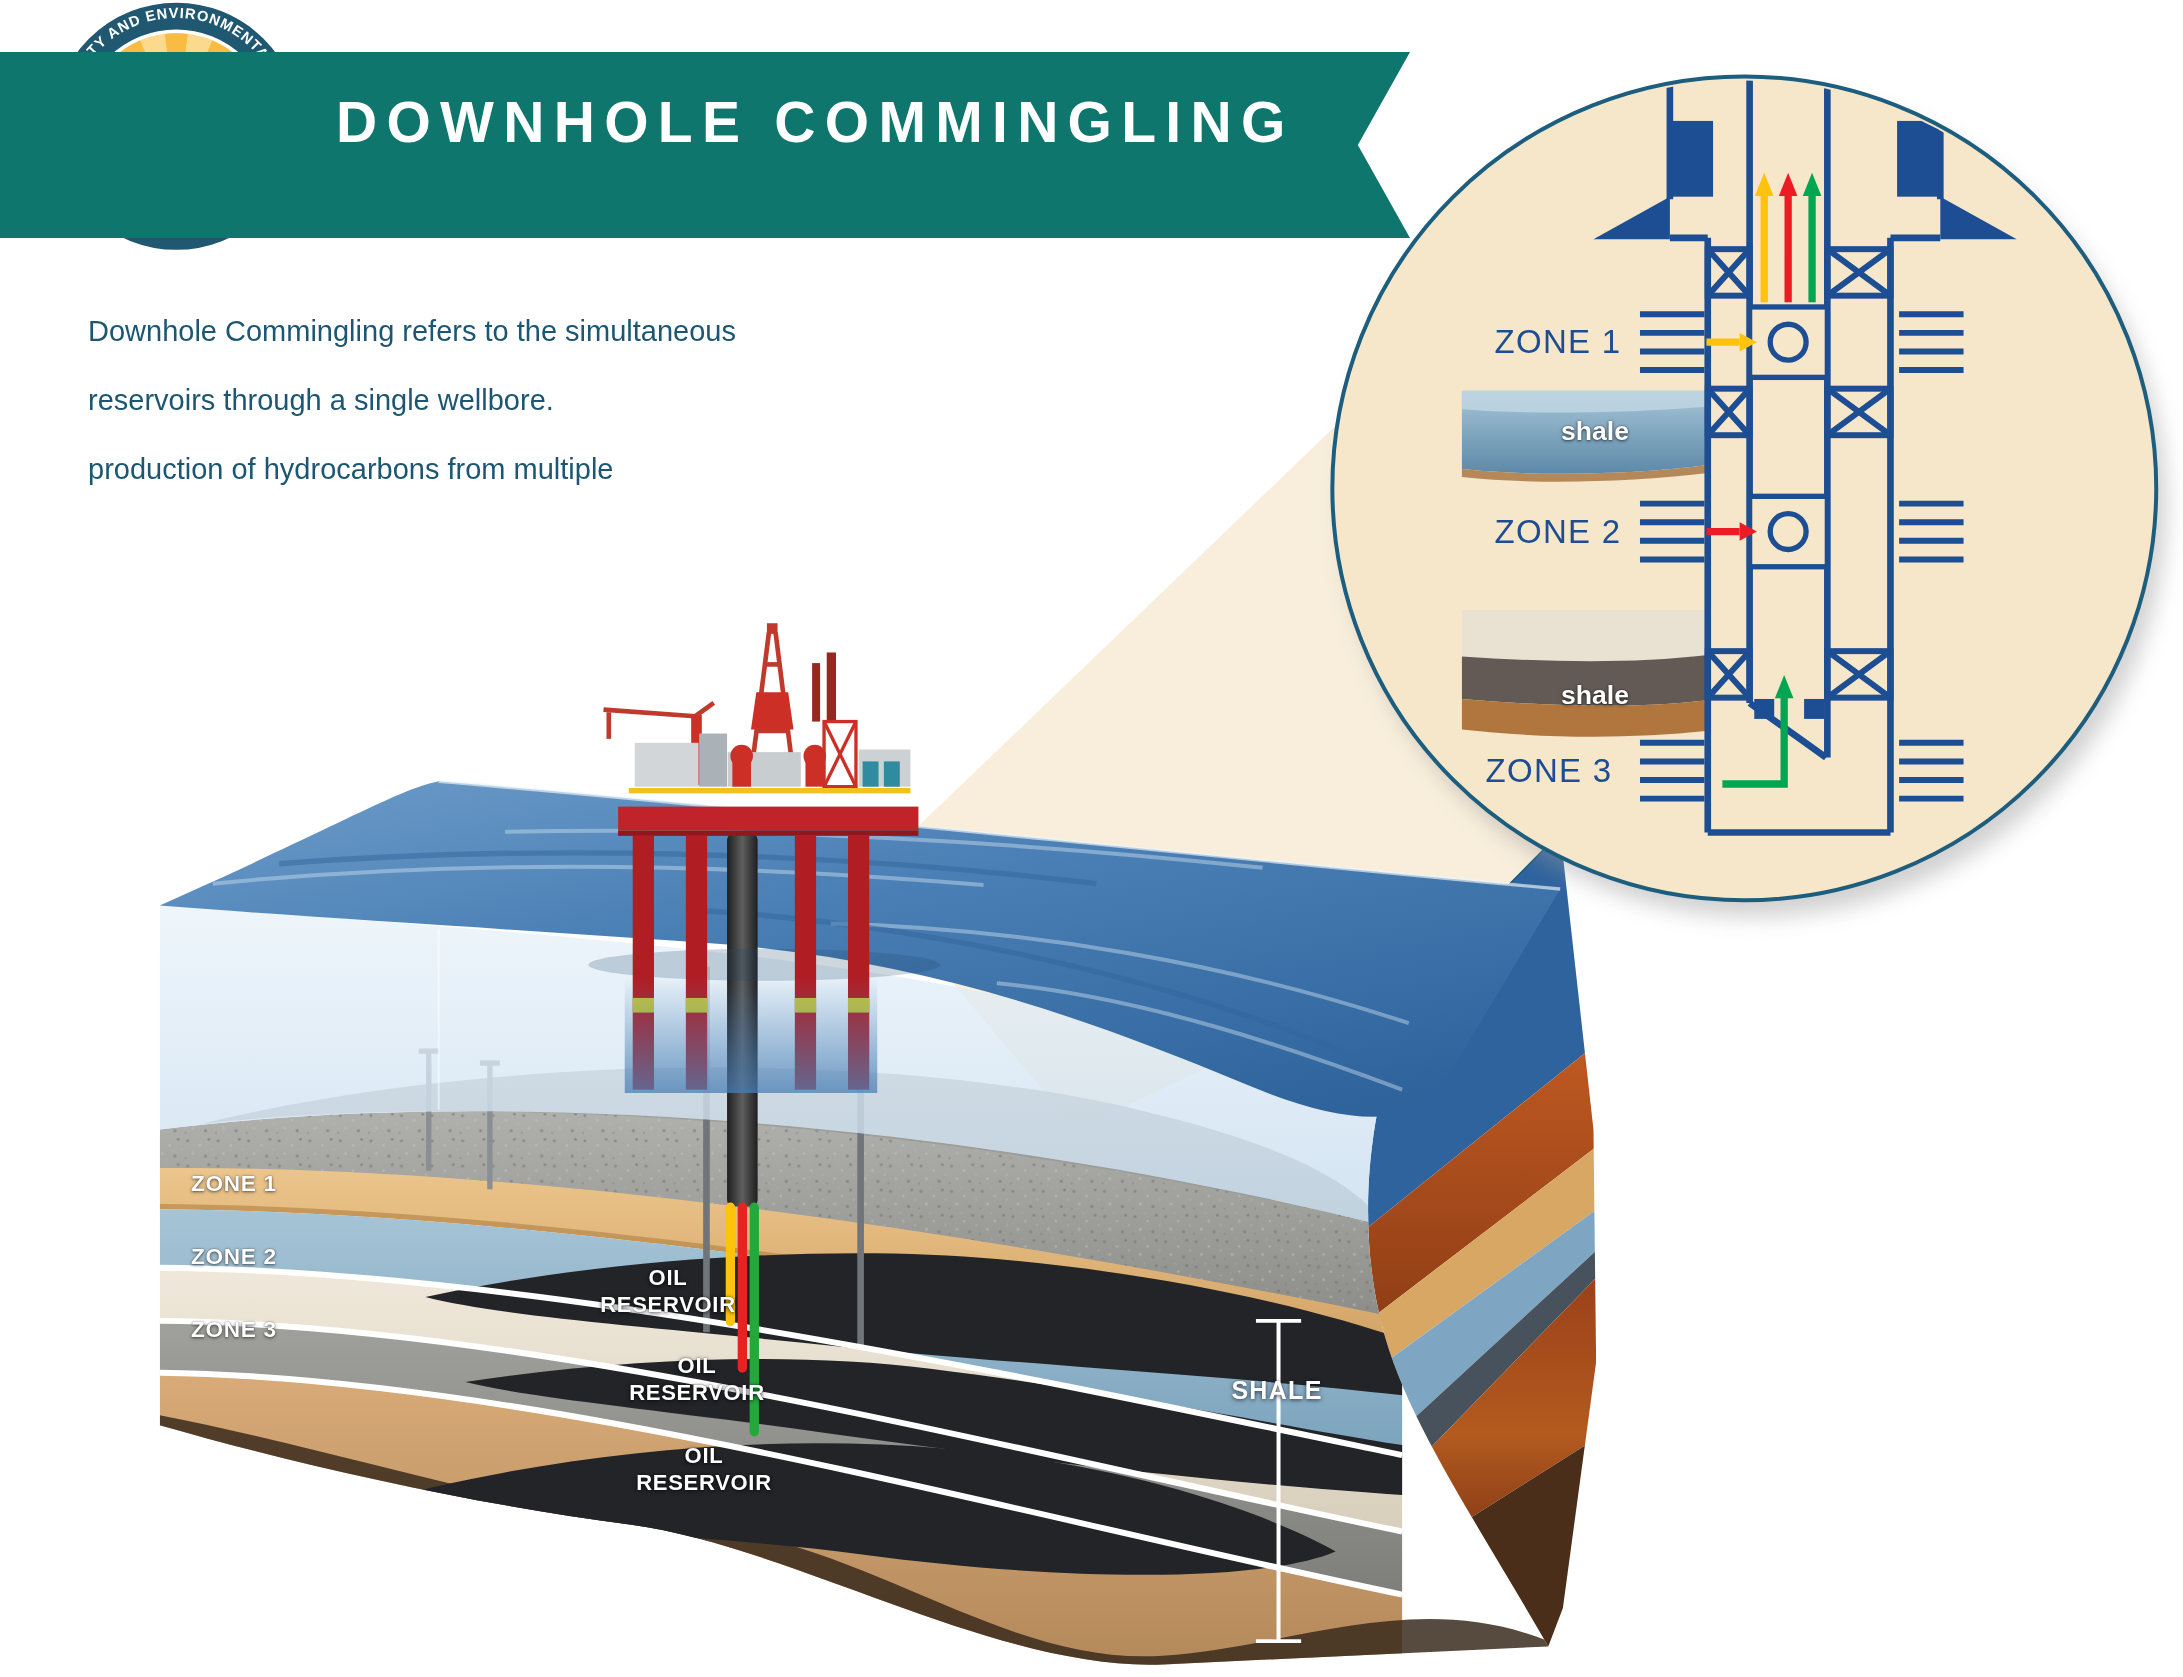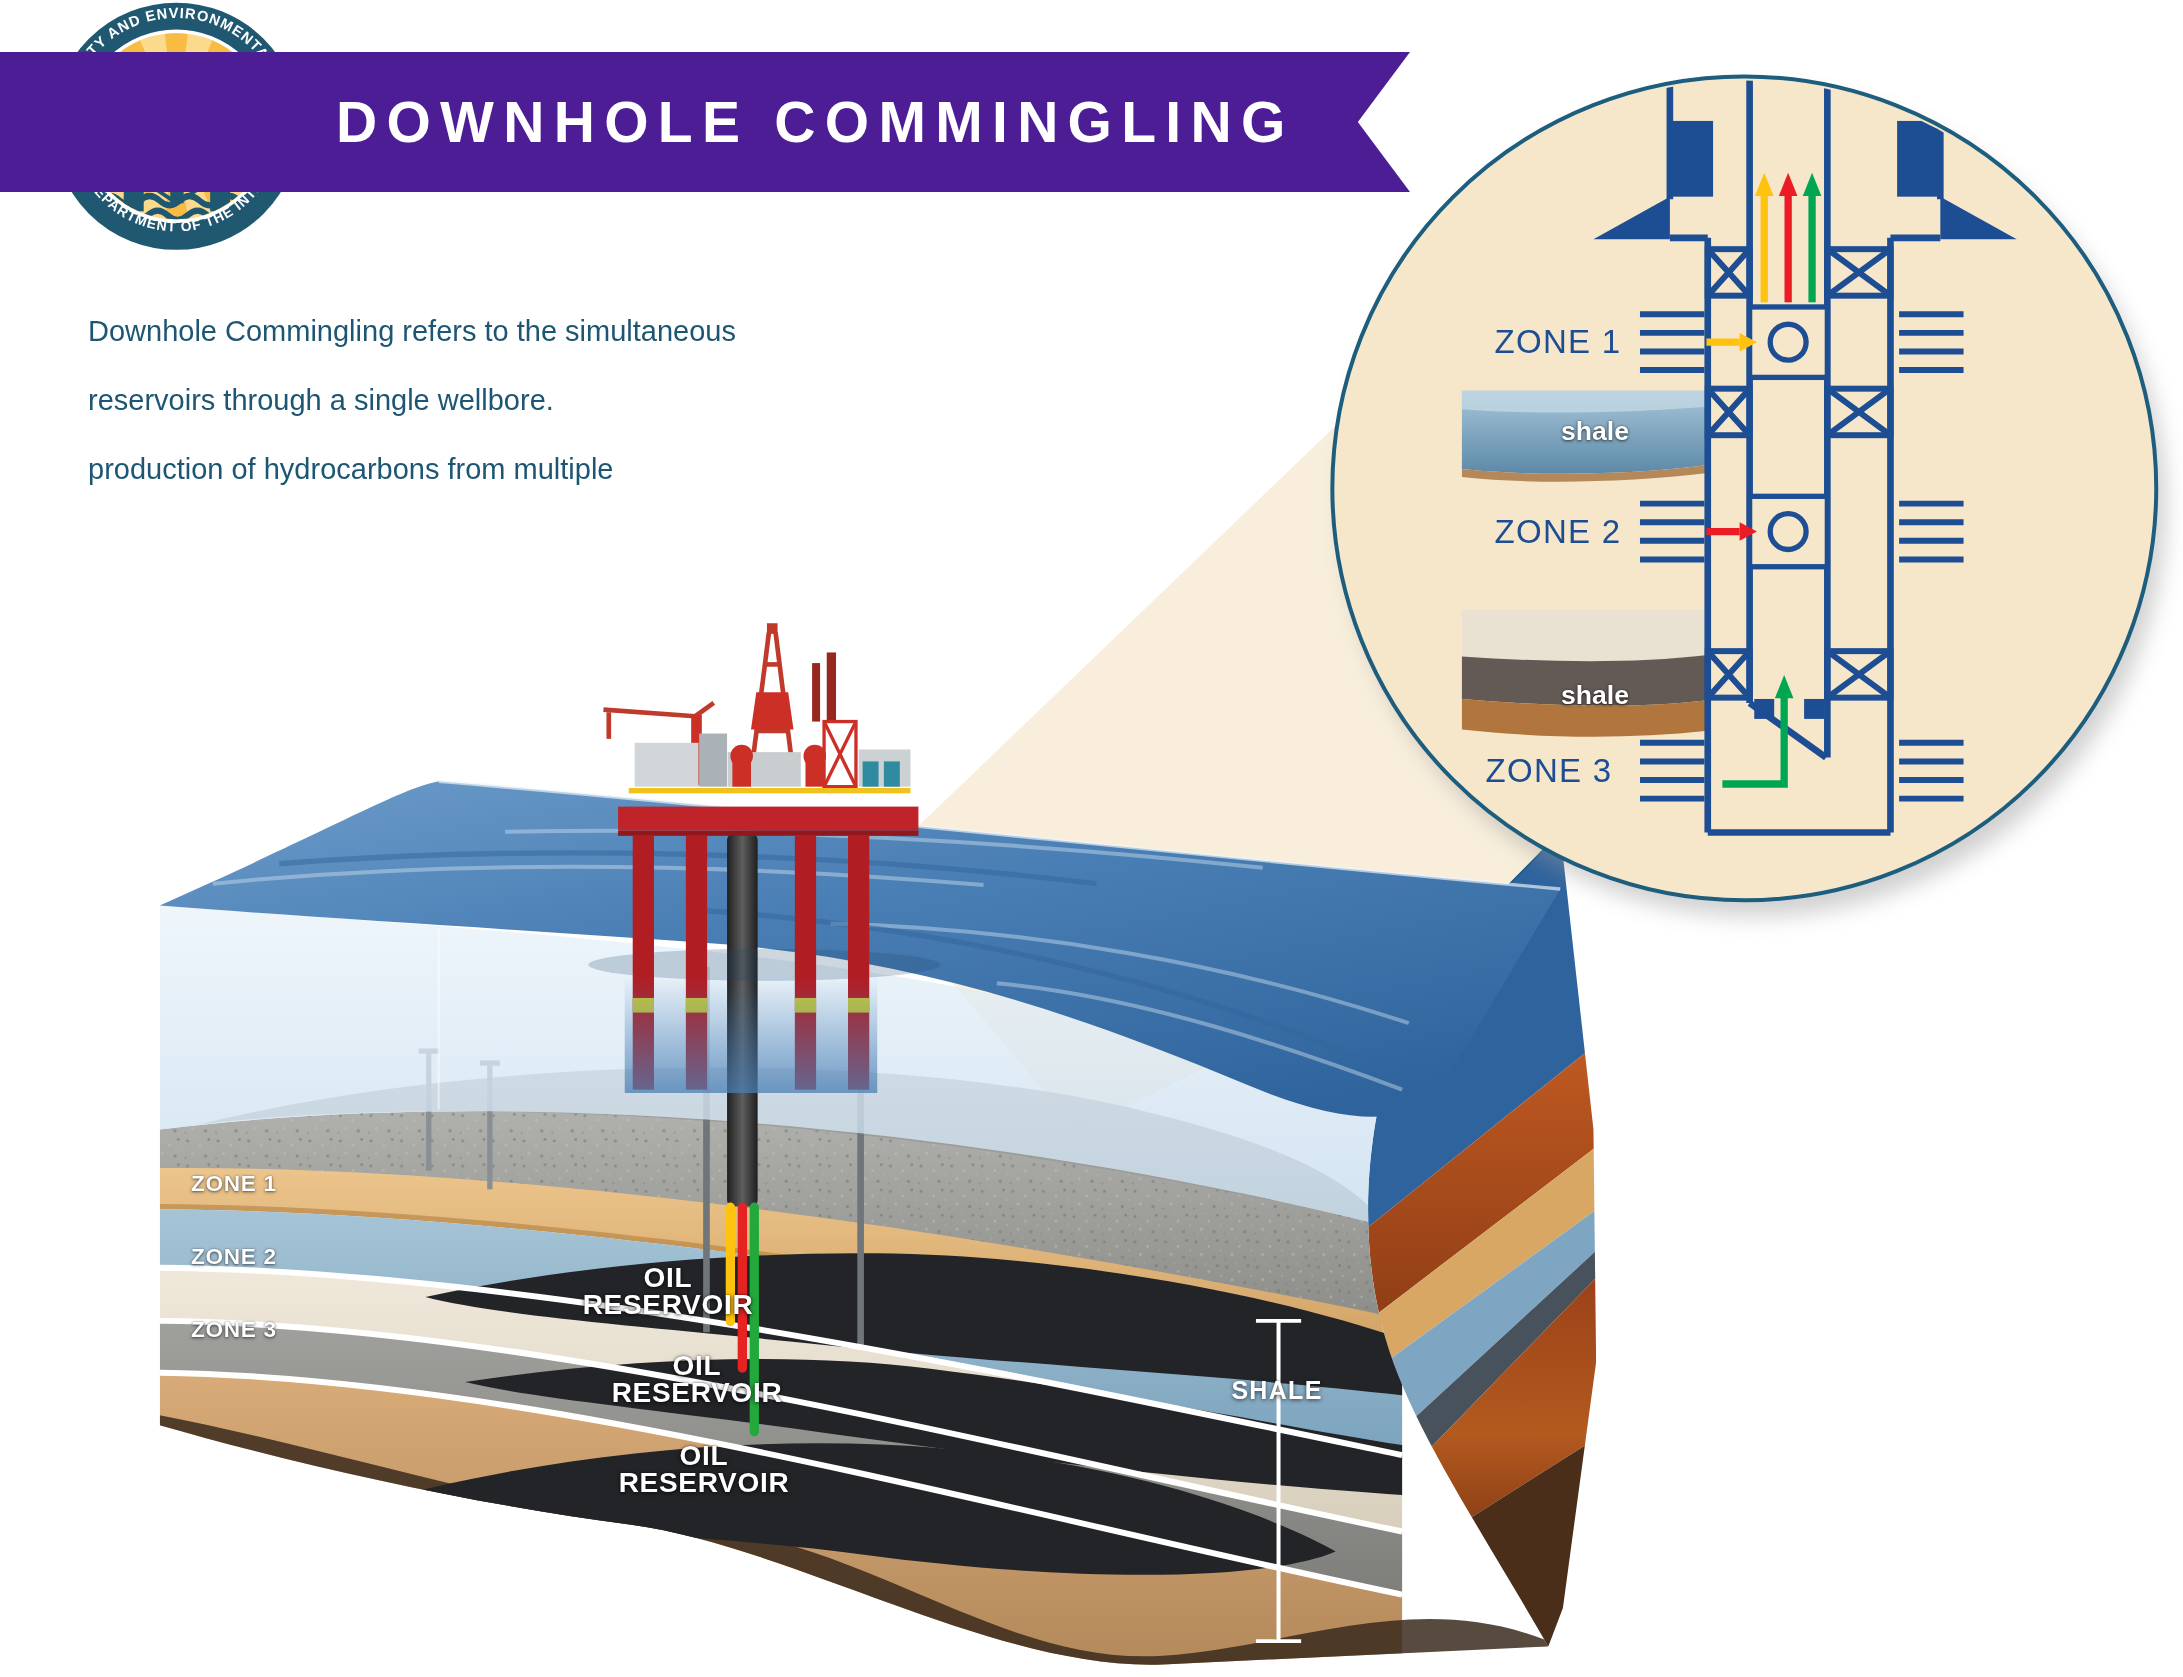--- a/index.html
+++ b/index.html
@@ -1,36 +1,36 @@
 <!DOCTYPE html>
 <html style="font-size:10.6px"><head>
 <meta charset="utf-8">
 <style>
   html,body{margin:0;padding:0;background:#ffffff;}
   .stage{position:relative;width:2183px;height:1677px;background:#ffffff;overflow:hidden;
          font-family:"Liberation Sans",sans-serif;}
   .scene{position:absolute;left:0;top:0;width:2183px;height:1677px;}
   
-  .banner{position:absolute;left:0;top:52px;width:1410px;height:140px;background:#4c1d95;
+  .banner{position:absolute;left:0;top:52px;width:1410px;height:186px;background:#0f766e;
           clip-path:polygon(0 0,100% 0,96.3% 50%,100% 100%,0 100%);
           filter:drop-shadow(0 4px 5.3px rgba(0,0,0,.18));}
   .banner h1{margin:0;padding-left:336px;line-height:141px;font-size:57px;font-weight:bold;
              letter-spacing:9.3px;color:#ffffff;white-space:nowrap;}
   
   .intro{position:absolute;left:88px;top:297px;color:#1d5673;font-size:29px;line-height:69px;
          font-weight:400;}
   
   .lbl{position:absolute;white-space:nowrap;}
   .center{transform:translate(-50%,-50%);text-align:center;}
   .zone-circle{color:#1d4d92;font-size:33px;font-weight:500;letter-spacing:1.3px;}
   .shale-small{color:#ffffff;font-size:26.6px;font-weight:bold;
                text-shadow:0 1.3px 3.3px rgba(0,0,0,.65),0 0 1.3px rgba(0,0,0,.5);}
   .zone-block{color:#ffffff;font-size:22.6px;font-weight:bold;letter-spacing:0.7px;
               text-shadow:0 1.3px 3.3px rgba(0,0,0,.6),0 0 1.3px rgba(0,0,0,.45);}
-  .oil{color:#ffffff;font-size:28px;line-height:27px;font-weight:bold;letter-spacing:0.7px;
+  .oil{color:#ffffff;font-size:22px;line-height:27px;font-weight:bold;letter-spacing:0.7px;
        text-shadow:0 1.3px 4px rgba(0,0,0,.75),0 0 1.3px rgba(0,0,0,.6);}
   .shale-big{color:#ffffff;font-size:25px;font-weight:bold;letter-spacing:1.3px;
              text-shadow:0 1.3px 4px rgba(0,0,0,.7);}
 </style>
 </head>
 <body>
 
 <div class="stage">
 
 <svg class="scene" viewBox="0 0 3285 2524">

